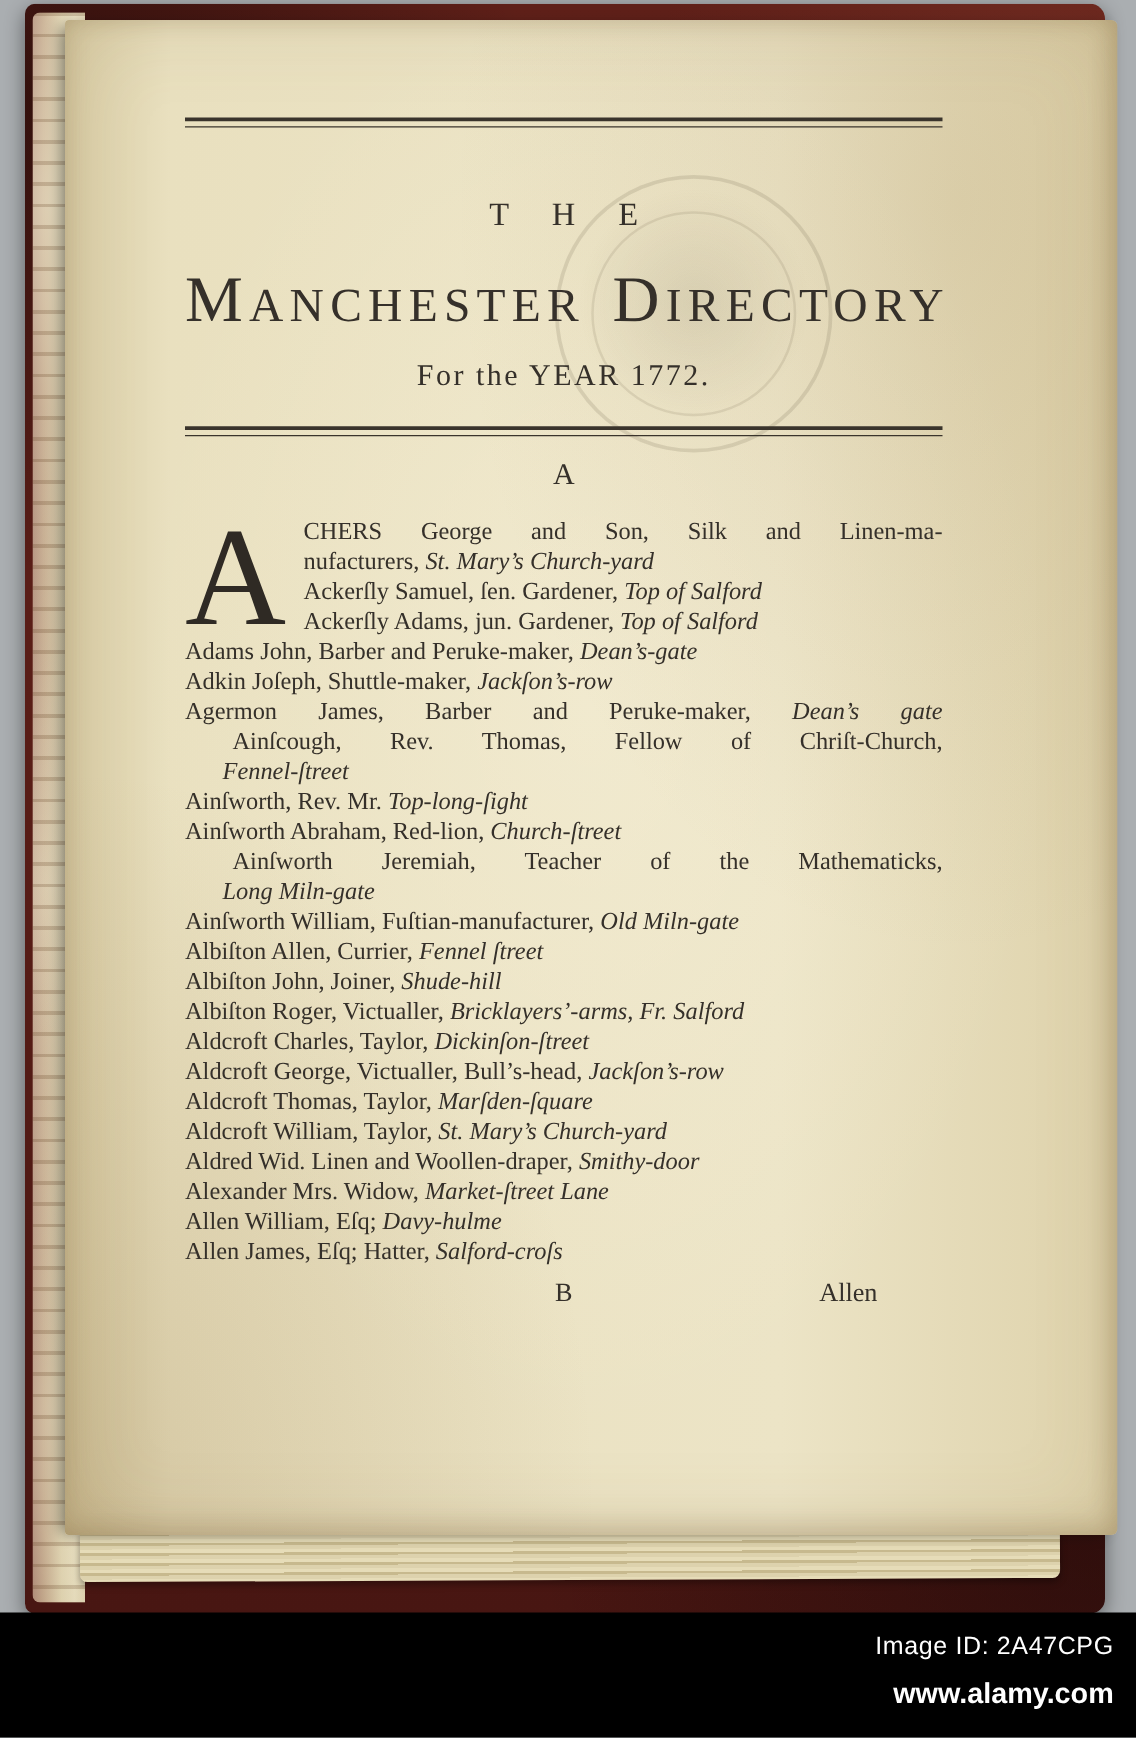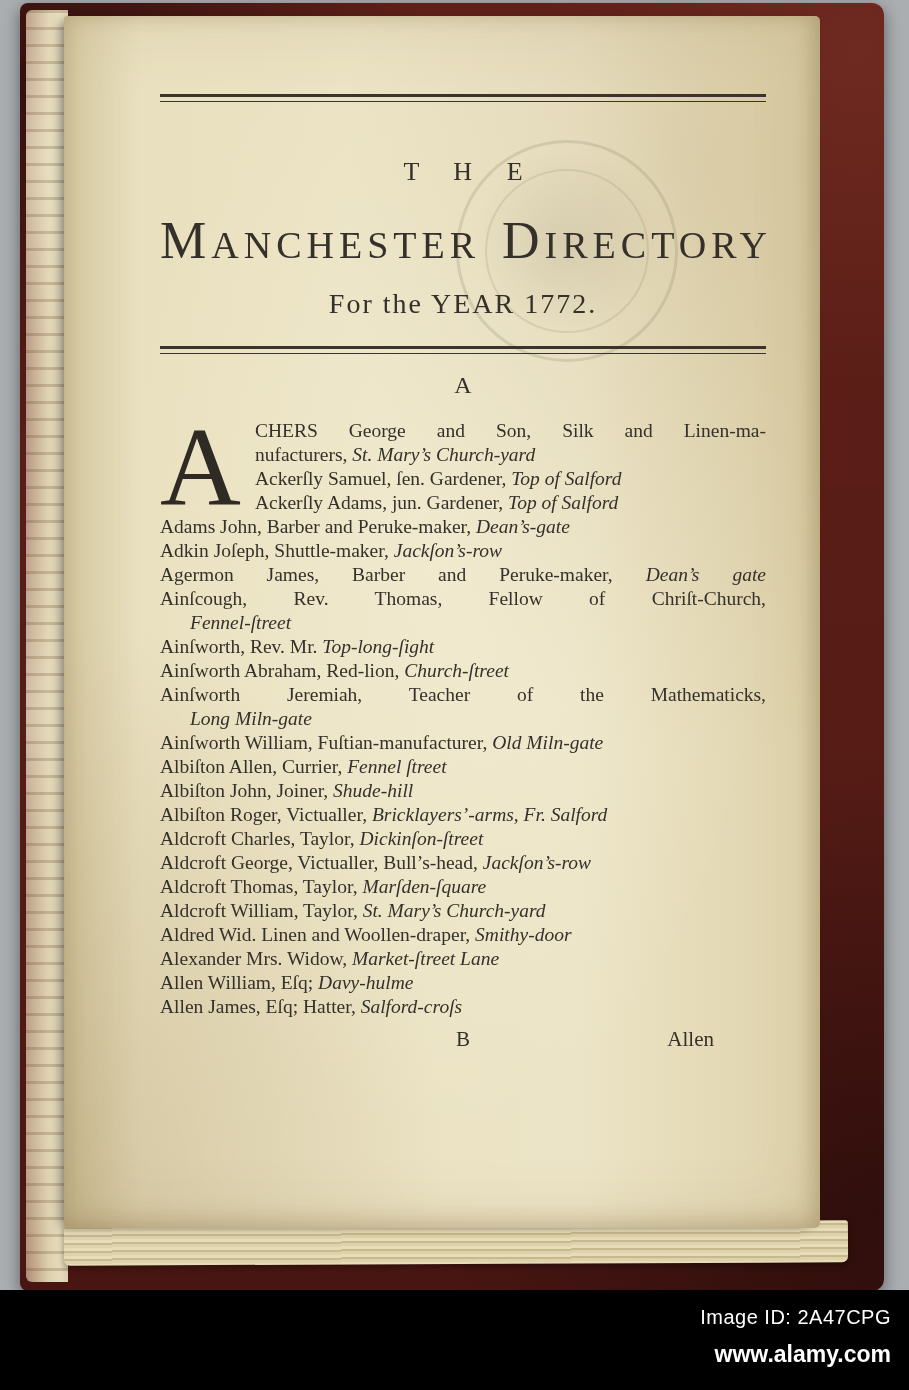--- a/index.html
+++ b/index.html
@@ -38,21 +38,21 @@
   .page-stack-edge {
     position: absolute; left: 64px; top: 1222px; width: 784px; height: 42px;
     background: repeating-linear-gradient(180deg, #e6dcb8 0 3px, #c7b98e 3px 5px, #ddd2ad 5px 8px);
     border-radius: 3px 3px 6px 6px;
     transform: rotate(-0.25deg);
     box-shadow: 0 3px 6px rgba(0,0,0,.35);
   }
 
   
   .book-page {
-    position: absolute; left: 64px; top: 16px; width: 756px; height: 1212px;
+    position: absolute; left: 52px; top: 16px; width: 842px; height: 1212px;
     background:
       radial-gradient(ellipse at 85% 12%, rgba(150,120,70,.14), transparent 40%),
       radial-gradient(ellipse at 2% 98%, rgba(140,110,60,.22), transparent 35%),
       radial-gradient(ellipse at 50% 45%, rgba(255,250,232,.30), transparent 62%),
       linear-gradient(90deg, #d9cda6, #e9e0bf 10%, #ece4c6 68%, #ded2ab);
     border-radius: 3px 5px 5px 3px;
     box-shadow:
       -7px 2px 12px -4px rgba(0,0,0,.45),
       inset 0 0 70px rgba(130,100,55,.16),
       inset -6px 0 18px rgba(110,85,45,.22),
@@ -85,21 +85,21 @@
     font-size: 26px; letter-spacing: 14px; text-indent: 14px;
   }
   .page-title {
     margin-top: 24px; text-align: center;
     font-size: 38px; letter-spacing: 5px; white-space: nowrap;
   }
   .title-bigcap { font-size: 52px; }
   .title-gap { display: inline-block; width: 22px; }
   .page-subtitle {
     margin-top: 18px; text-align: center;
-    font-size: 28px; letter-spacing: 2px;
+    font-size: 24px; letter-spacing: 2px;
   }
   .rule-group-2 { margin-top: 26px; }
   .section-letter {
     margin-top: 18px; text-align: center; font-size: 24px;
   }
 
   .entries-area { margin-top: 20px; font-size: 19.5px; line-height: 24px; clear: none; }
 
   
   .lead-group { overflow: visible; }
@@ -114,21 +114,21 @@
   .lead-line2 { display: block; }
 
   .entries-list { clear: both; }
   .entry {
     margin: 0; padding-left: 30px; text-indent: -30px;
     text-align: justify;
   }
   .entry .pl, .pl { font-style: italic; }
   .entry.spread { text-align-last: justify; }
   .entry.two-line { padding-left: 0; text-indent: 0; }
-  .entry.two-line .nm { display: block; text-align: justify; text-align-last: justify; }
+  .entry.two-line .nm { display: block; text-align: justify; text-align-last: justify; margin-left: 38px; }
   .entry.two-line .pl { display: block; padding-left: 30px; }
 
   .page-footer {
     position: relative; margin-top: 8px;
     text-align: center; font-size: 21px;
   }
   .catchword { position: absolute; right: 52px; top: 0; }
 
   
   .alamy-bar {

